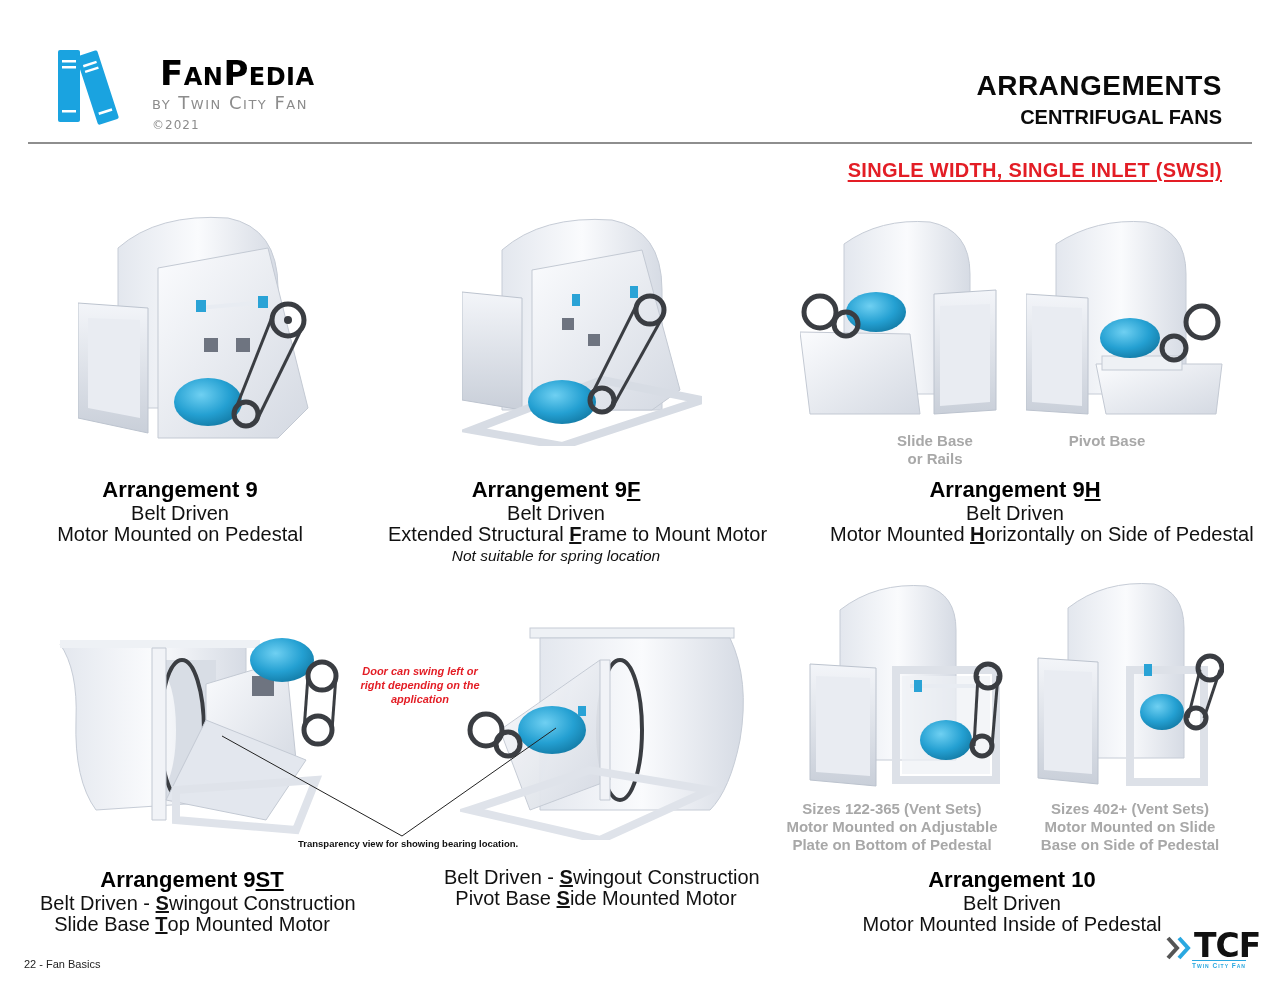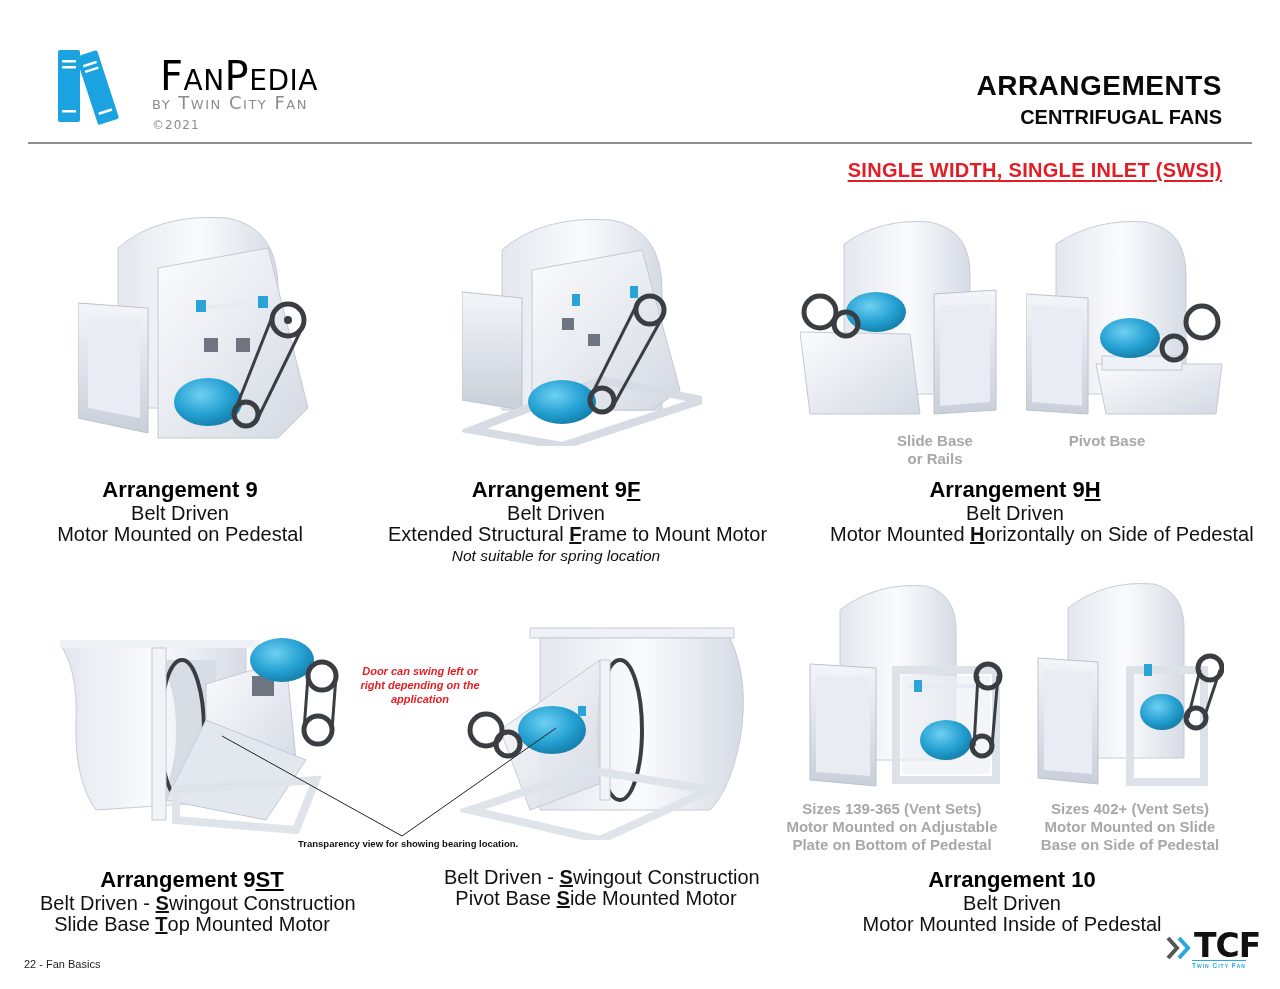--- a/index.html
+++ b/index.html
@@ -2,21 +2,21 @@
 <html><head>
 <meta charset="utf-8">
 <style>
   * { box-sizing: border-box; margin: 0; padding: 0; }
   html, body { width: 1280px; height: 989px; background: #ffffff; overflow: hidden; }
   body { position: relative; font-family: "Liberation Sans", "DejaVu Sans", sans-serif; color: #111; }
 
   
   .logo { position: absolute; left: 56px; top: 46px; width: 340px; height: 90px; }
   .logo-books { position: absolute; left: 0; top: 0; width: 80px; height: 80px; }
-  .brand-name { position: absolute; left: 104px; top: 10px; font-family: "DejaVu Sans", sans-serif; font-weight: normal; font-size: 40px; letter-spacing: 0.5px; color: #000; line-height: 1; font-variant: small-caps; }
+  .brand-name { position: absolute; left: 104px; top: 10px; font-family: "DejaVu Sans", sans-serif; font-weight: bold; font-size: 34px; letter-spacing: 0.5px; color: #000; line-height: 1; font-variant: small-caps; }
   .brand-sub { position: absolute; left: 96px; top: 48px; font-family: "DejaVu Sans", sans-serif; font-size: 18px; color: #8c8c8c; letter-spacing: 1.5px; font-variant: small-caps; line-height: 1; }
   .brand-copy { position: absolute; left: 96px; top: 72px; font-family: "DejaVu Sans", sans-serif; font-size: 12px; color: #8c8c8c; letter-spacing: 1px; }
 
   .page-title { position: absolute; right: 58px; top: 70px; font-size: 28px; font-weight: bold; color: #0a0a0a; letter-spacing: 0.5px; text-align: right; }
   .page-subtitle { position: absolute; right: 58px; top: 106px; font-size: 20px; font-weight: bold; color: #0a0a0a; text-align: right; }
 
   .header-rule { position: absolute; left: 28px; right: 28px; top: 142px; height: 2px; background: #8e8e8e; }
 
   .section-title { position: absolute; right: 58px; top: 159px; font-size: 20px; font-weight: bold; color: #e31d25; text-decoration: underline; text-underline-offset: 3px; text-decoration-thickness: 2px; letter-spacing: 0.3px; }
 
@@ -236,21 +236,21 @@
   <rect x="96" y="92" width="74" height="112" fill="none" stroke="#dde1e8" stroke-width="8"></rect>
   <ellipse cx="128" cy="134" rx="22" ry="18" fill="url(#motor)"></ellipse>
   <rect x="110" y="86" width="8" height="12" fill="#2aa3d6"></rect>
   <circle cx="176" cy="90" r="12" fill="none" stroke="#3a3d42" stroke-width="5"></circle>
   <circle cx="162" cy="140" r="10" fill="none" stroke="#3a3d42" stroke-width="5"></circle>
   <line x1="166" y1="92" x2="154" y2="140" stroke="#3a3d42" stroke-width="3"></line>
   <line x1="186" y1="92" x2="170" y2="140" stroke="#3a3d42" stroke-width="3"></line>
 </svg>
 
 <div class="caption-grey" style="left:774px;top:800px;width:236px">
-  <div>Sizes 139-365 (Vent Sets)</div>
+  <div>Sizes 122-365 (Vent Sets)</div>
   <div>Motor Mounted on Adjustable</div>
   <div>Plate on Bottom of Pedestal</div>
 </div>
 <div class="caption-grey" style="left:1020px;top:800px;width:220px">
   <div>Sizes 402+ (Vent Sets)</div>
   <div>Motor Mounted on Slide</div>
   <div>Base on Side of Pedestal</div>
 </div>
 
 <div class="arr-block" style="left:860px;top:867px;width:304px">

